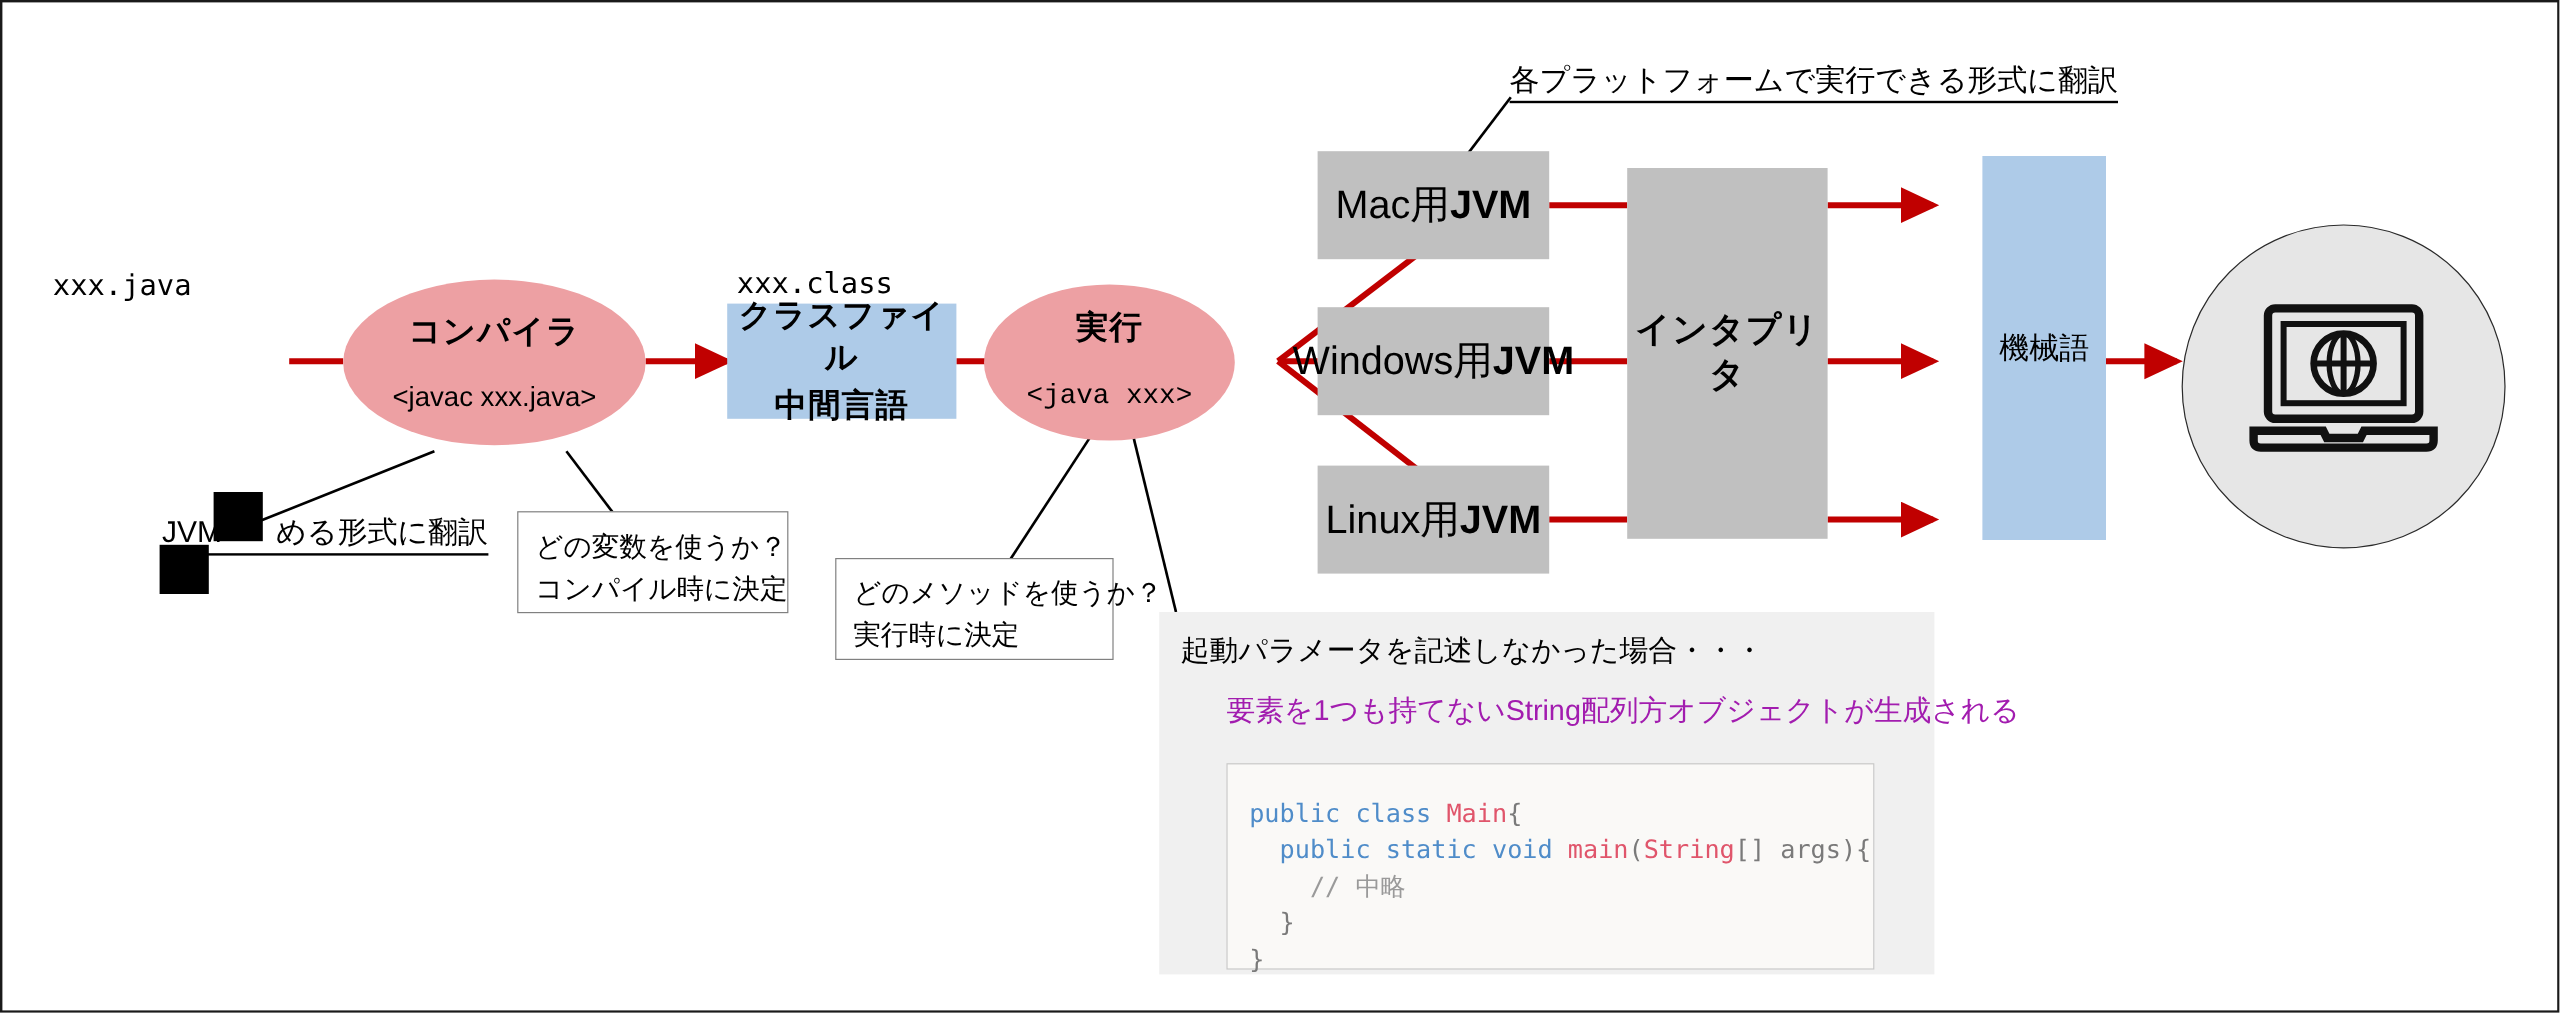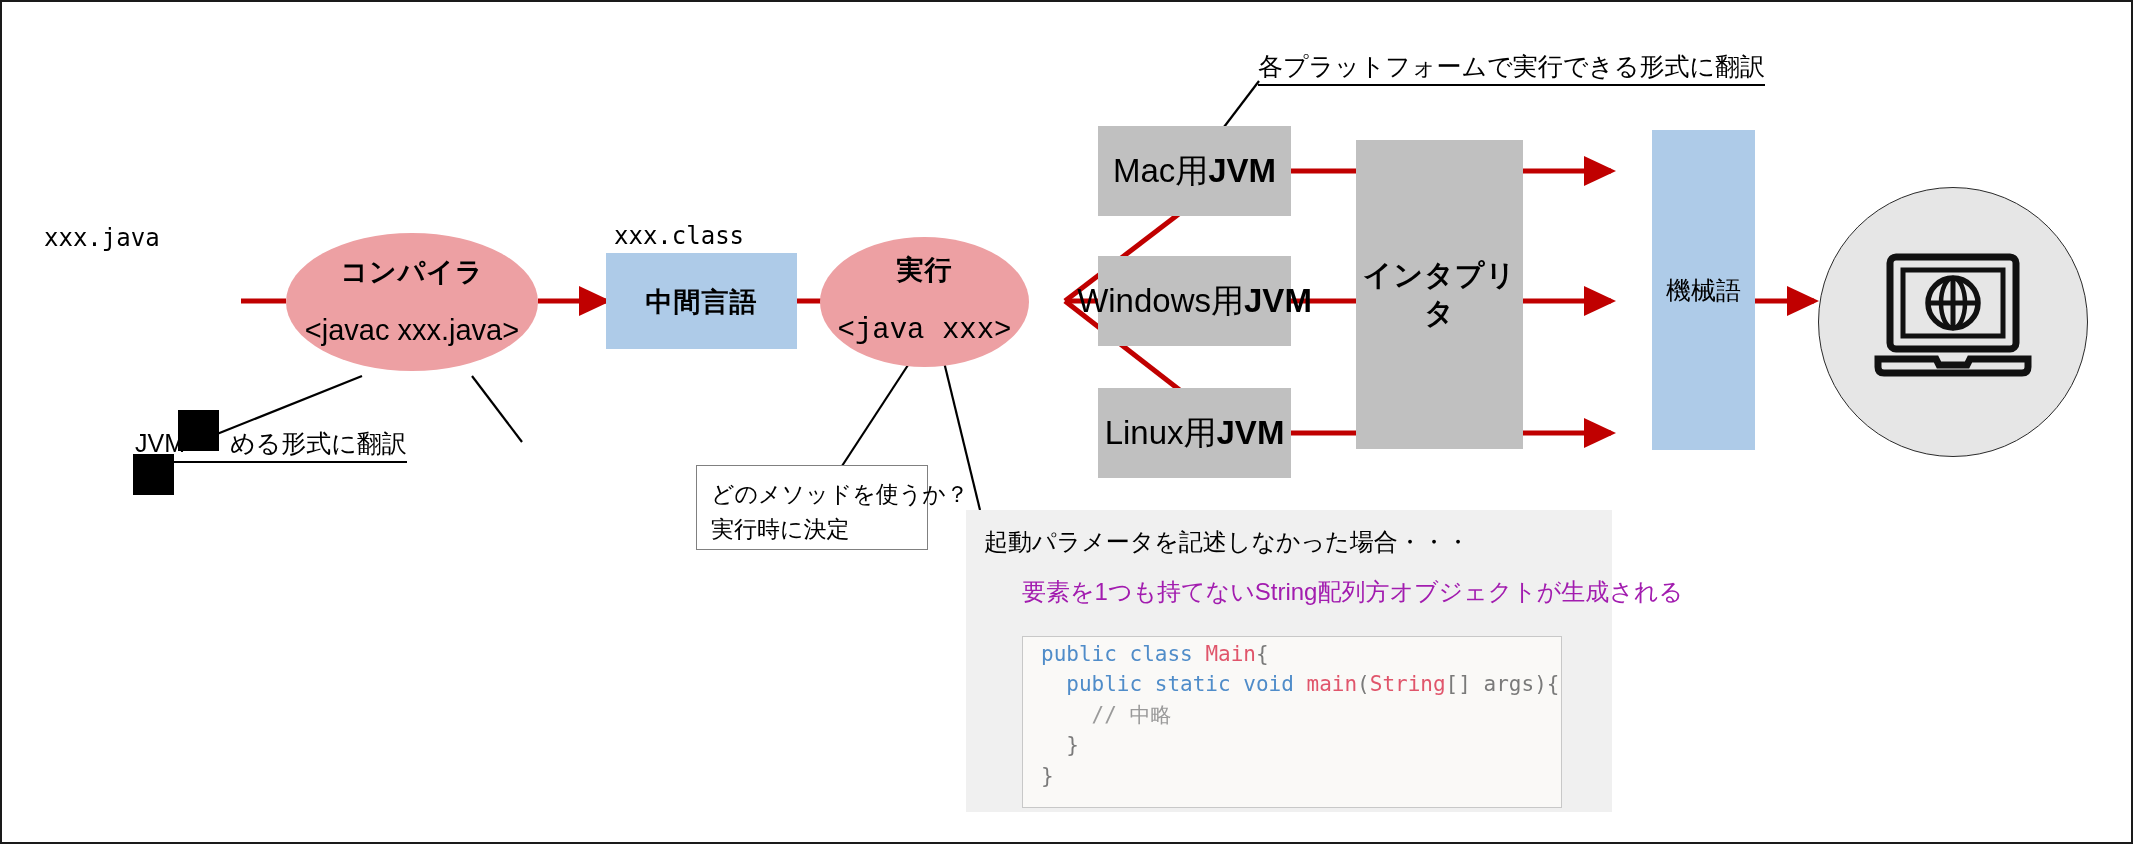--- a/index.html
+++ b/index.html
@@ -59,21 +59,21 @@
     font-weight: bold;
     font-size: 27px;
     letter-spacing: 1px;
   }
   .title-reg {
     font-weight: normal;
     font-size: 25px;
   }
   .sub-reg {
     font-weight: normal;
-    font-size: 29px;
+    font-size: 23px;
     margin-top: 22px;
   }
   .jvm-label {
     font-size: 33px;
     font-weight: normal;
     white-space: nowrap;
   }
   .jvm-label b { font-weight: bold; }
 
   
@@ -133,21 +133,21 @@
     color: #a21caf;
   }
   #codebox {
     position: absolute;
     left: 56px; top: 126px;
     width: 540px;
     height: 172px;
     background: #faf9f7;
     border: 1px solid #c8c8c8;
     box-sizing: border-box;
-    padding: 2px 0 0 18px;
+    padding: 26px 0 0 18px;
     font-family: "DejaVu Sans Mono", "Liberation Mono", monospace;
     font-size: 21px;
     line-height: 1.45;
     white-space: pre;
   }
   .k  { color: #4f8cc9; }       
   .t  { color: #e0556b; }       
   .pl { color: #7a7a7a; }       
   .cm { color: #9a9a9a; }       
 
@@ -206,20 +206,21 @@
 
   <div class="cap" style="left:42px; top:222px;">xxx.java</div>
 
   <div class="node ellipse-pink" style="left:284px; top:231px; width:252px; height:138px;">
     <span class="title-bold">コンパイラ</span>
     <span class="sub-reg">&lt;javac xxx.java&gt;</span>
   </div>
 
   <div class="cap" style="left:612px; top:220px;">xxx.class</div>
   <div class="node box-blue" style="left:604px; top:251px; width:191px; height:96px;">
+    <span class="title-bold">クラスファイル</span>
     <span class="title-bold" style="margin-top:4px;">中間言語</span>
   </div>
 
   <div class="node ellipse-pink" style="left:818px; top:235px; width:209px; height:130px;font-family:Liberation Mono, monospace;">
     <span class="title-bold">実行</span>
     <span class="sub-reg">&lt;java xxx&gt;</span>
   </div>
 
   <div class="node box-gray" style="left:1096px; top:124px; width:193px; height:90px;">
     <span class="jvm-label"><span>Mac用</span><b>JVM</b></span>
@@ -257,20 +258,24 @@
                L160,120 Q160,126 154,126 L16,126 Q10,126 10,120 Z" fill="none" stroke="#111111" stroke-width="7"></path>
     </svg>
   </div>
 
   <div class="annot-jvm" style="left:133px; top:425px;">
     <span>JVM</span><span style="display:inline-block; width:45px; height:1px;"></span><span>める形式に翻訳</span>
   </div>
   <div class="redact" style="left:176px; top:408px; width:41px; height:41px;"></div>
   <div class="redact" style="left:131px; top:452px; width:41px; height:41px;"></div>
 
+  <div class="callout" style="left:429px; top:424px; width:226px; height:85px;">
+    <span class="ln">どの変数を使うか？</span>
+    <span class="ln">コンパイル時に決定</span>
+  </div>
 
   <div class="callout" style="left:694px; top:463px; width:232px; height:85px;">
     <span class="ln">どのメソッドを使うか？</span>
     <span class="ln">実行時に決定</span>
   </div>
 
   <div id="panel" style="left:964px; top:508px; width:646px; height:302px;">
     <div class="p-line1">起動パラメータを記述しなかった場合・・・</div>
     <div class="p-line2">要素を1つも持てないString配列方オブジェクトが生成される</div>
 

